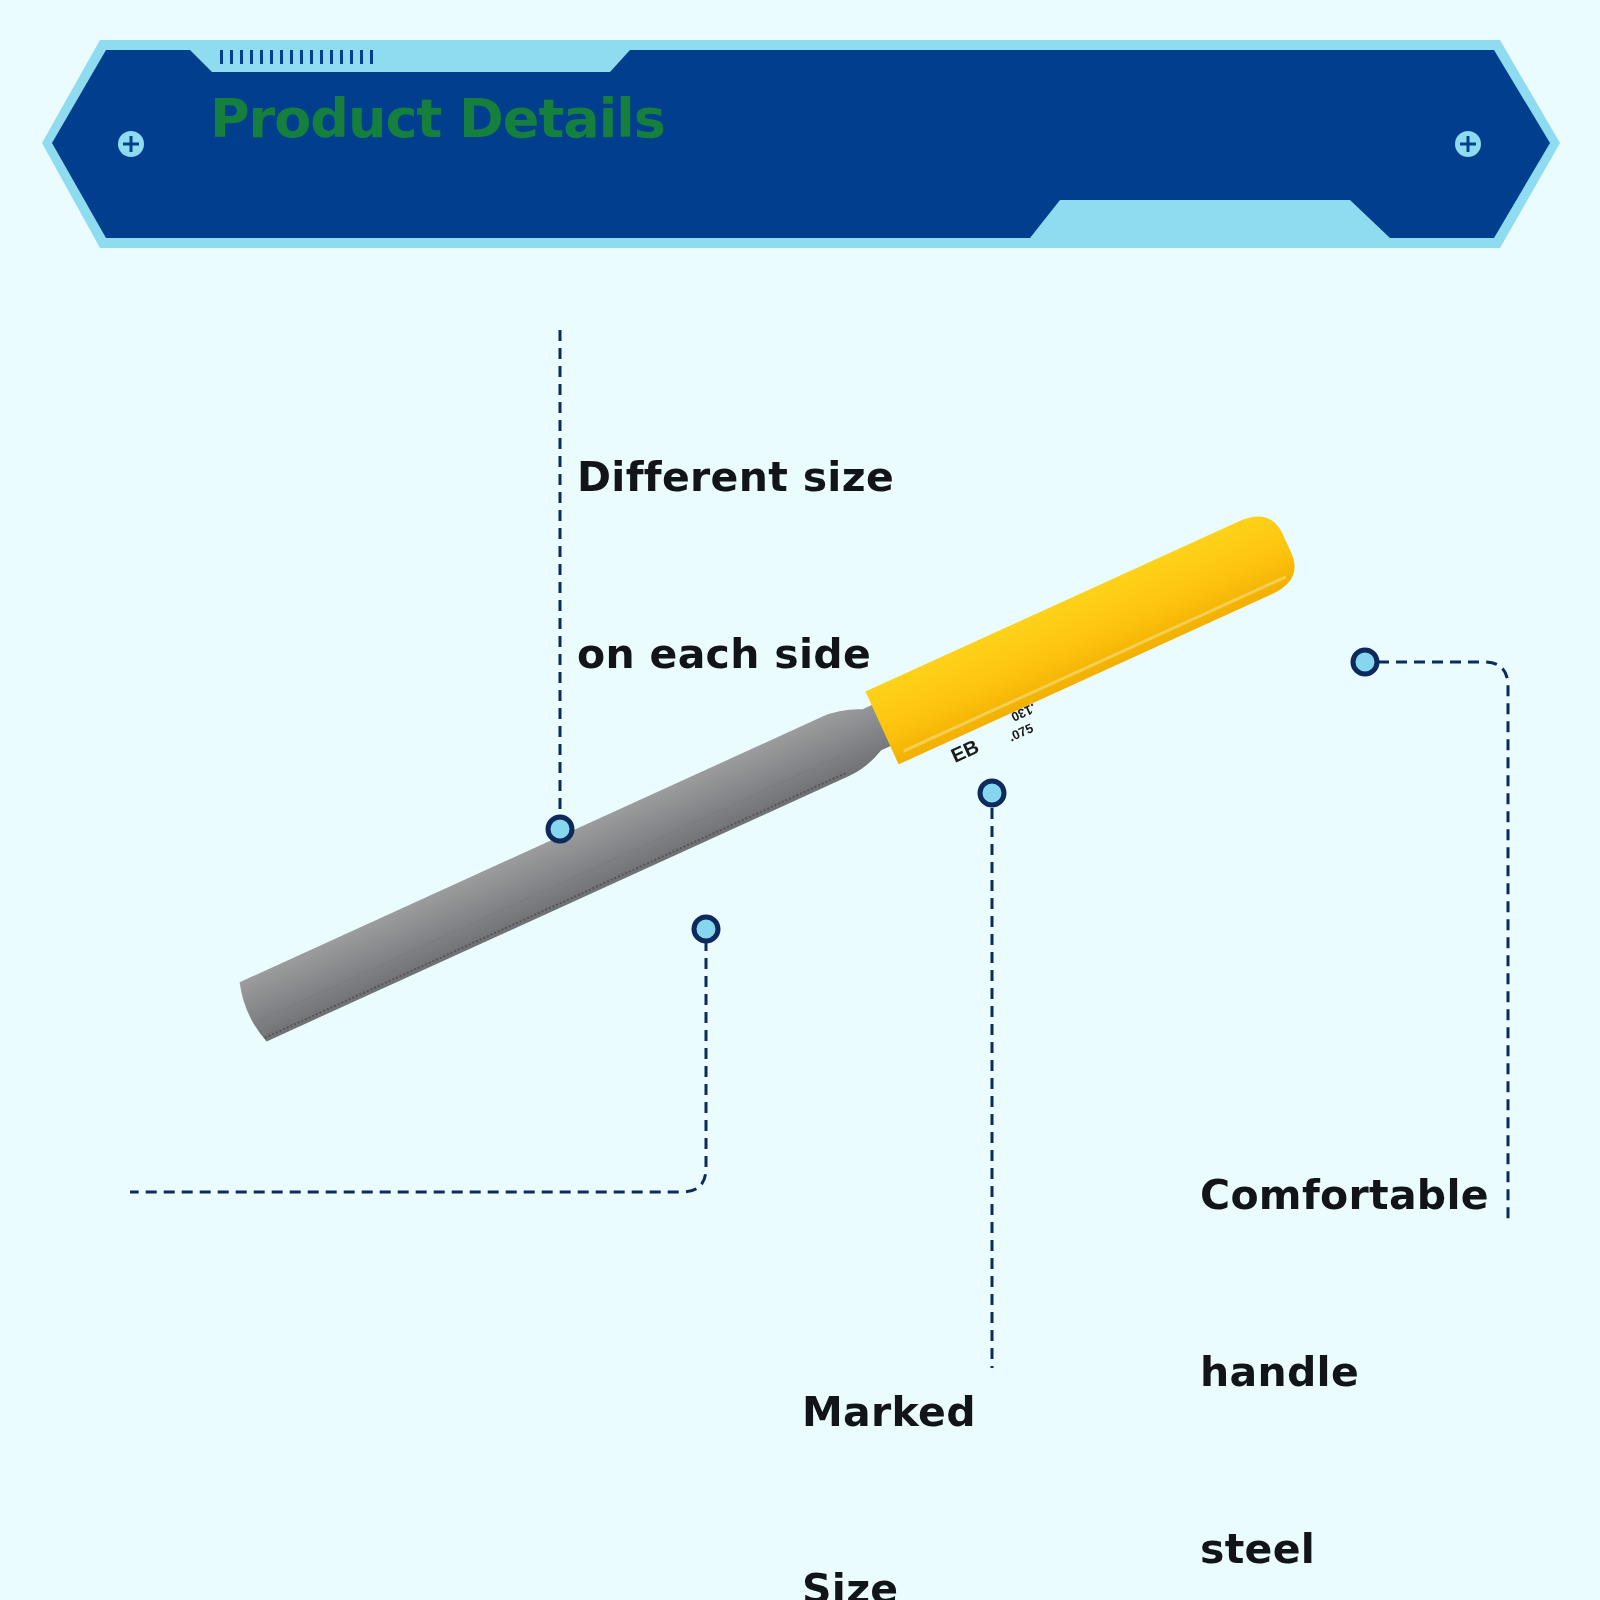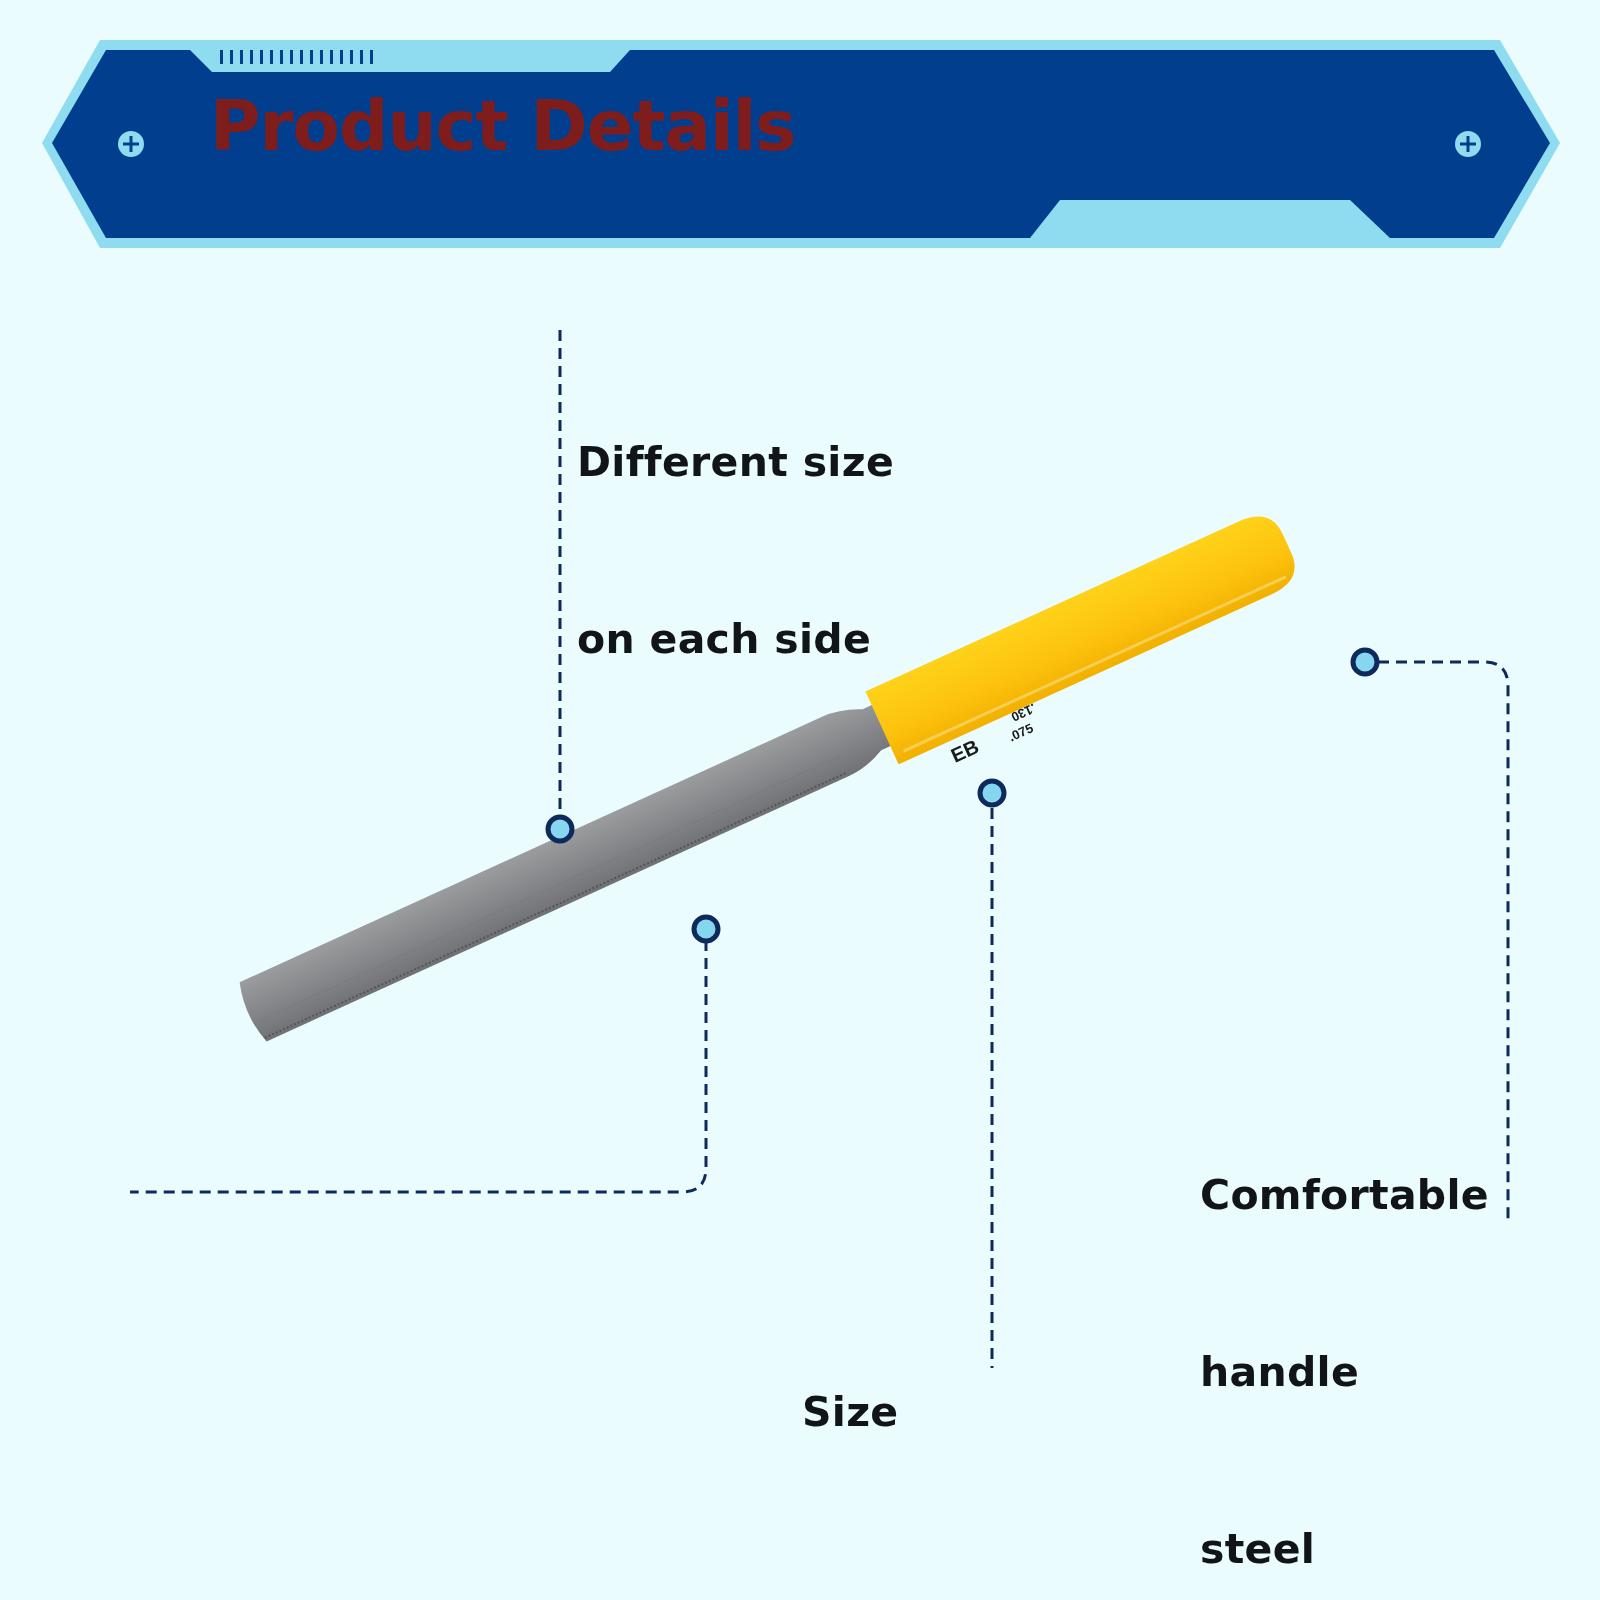--- a/index.html
+++ b/index.html
@@ -6,22 +6,22 @@
     body {
       width: 1600px; height: 1600px;
       background: #eafcfd;
       position: relative; overflow: hidden;
       font-family: "DejaVu Sans", "Liberation Sans", sans-serif;
     }
     .banner { position: absolute; left: 0; top: 0; width: 1600px; height: 260px; }
     .banner-title {
       position: absolute; left: 210px; top: 92px;
       font-family: "DejaVu Sans", sans-serif;
-      font-weight: bold; font-size: 69px; letter-spacing: -1px;
-      color: #7f1d1d; line-height: 1; white-space: nowrap; text-align: center;
+      font-weight: bold; font-size: 54px; letter-spacing: -1px;
+      color: #15803d; line-height: 1; white-space: nowrap; text-align: center;
     }
     .scene { position: absolute; left: 0; top: 0; width: 1600px; height: 1600px; }
     .label {
       position: absolute;
       font-family: "DejaVu Sans", sans-serif;
       font-weight: bold; font-size: 41px; line-height: 59px;
       color: #111418; white-space: pre; letter-spacing: 0.3px;
     }
     .label span { display: block; }
     .engrave {
@@ -116,29 +116,30 @@
   </g>
 
   <g fill="#86d6ef" stroke="#0e2a5c" stroke-width="5">
     <circle cx="560" cy="829" r="12"></circle>
     <circle cx="706" cy="929" r="12"></circle>
     <circle cx="992" cy="793" r="12"></circle>
     <circle cx="1365" cy="662" r="12"></circle>
   </g>
 </svg>
 
-<div class="label" style="left:577px;top:315px">
+<div class="label" style="left:577px;top:330px">
   <span>Different size</span>
   <span>on each side</span>
 </div>
 
 <div class="label" style="left:120px;top:1205px">
 </div>
 
 <div class="label" style="left:802px;top:1265px">
+  <span>Marked</span>
   <span>Size</span>
 </div>
 
 <div class="label" style="left:1200px;top:1048px">
   <span>Comfortable</span>
   <span>handle</span>
   <span>steel</span>
 </div>
 
 </body></html>

